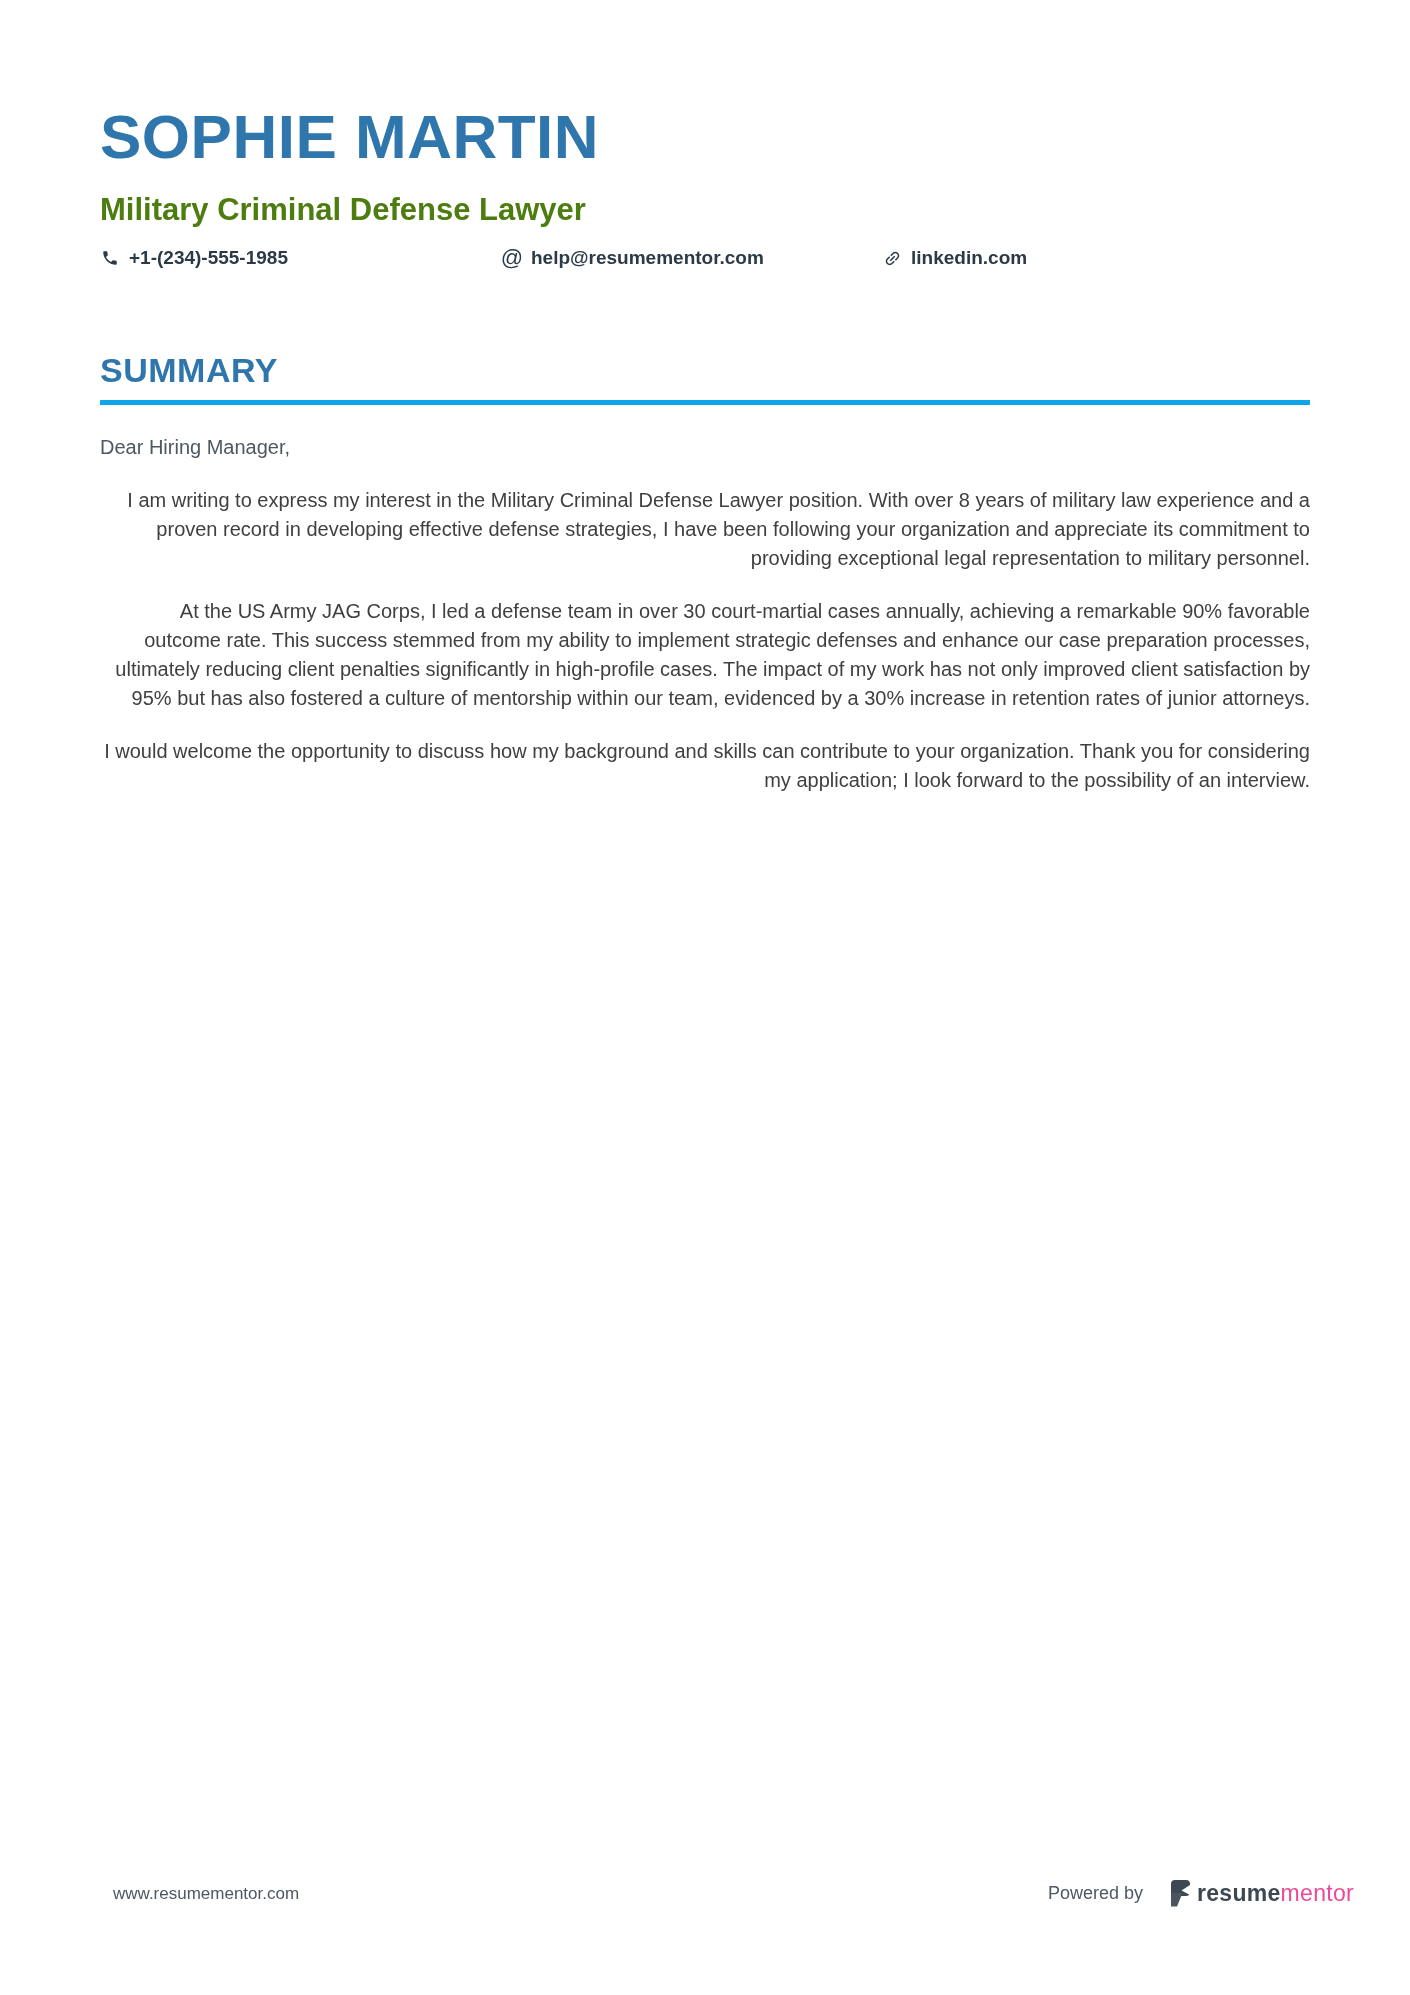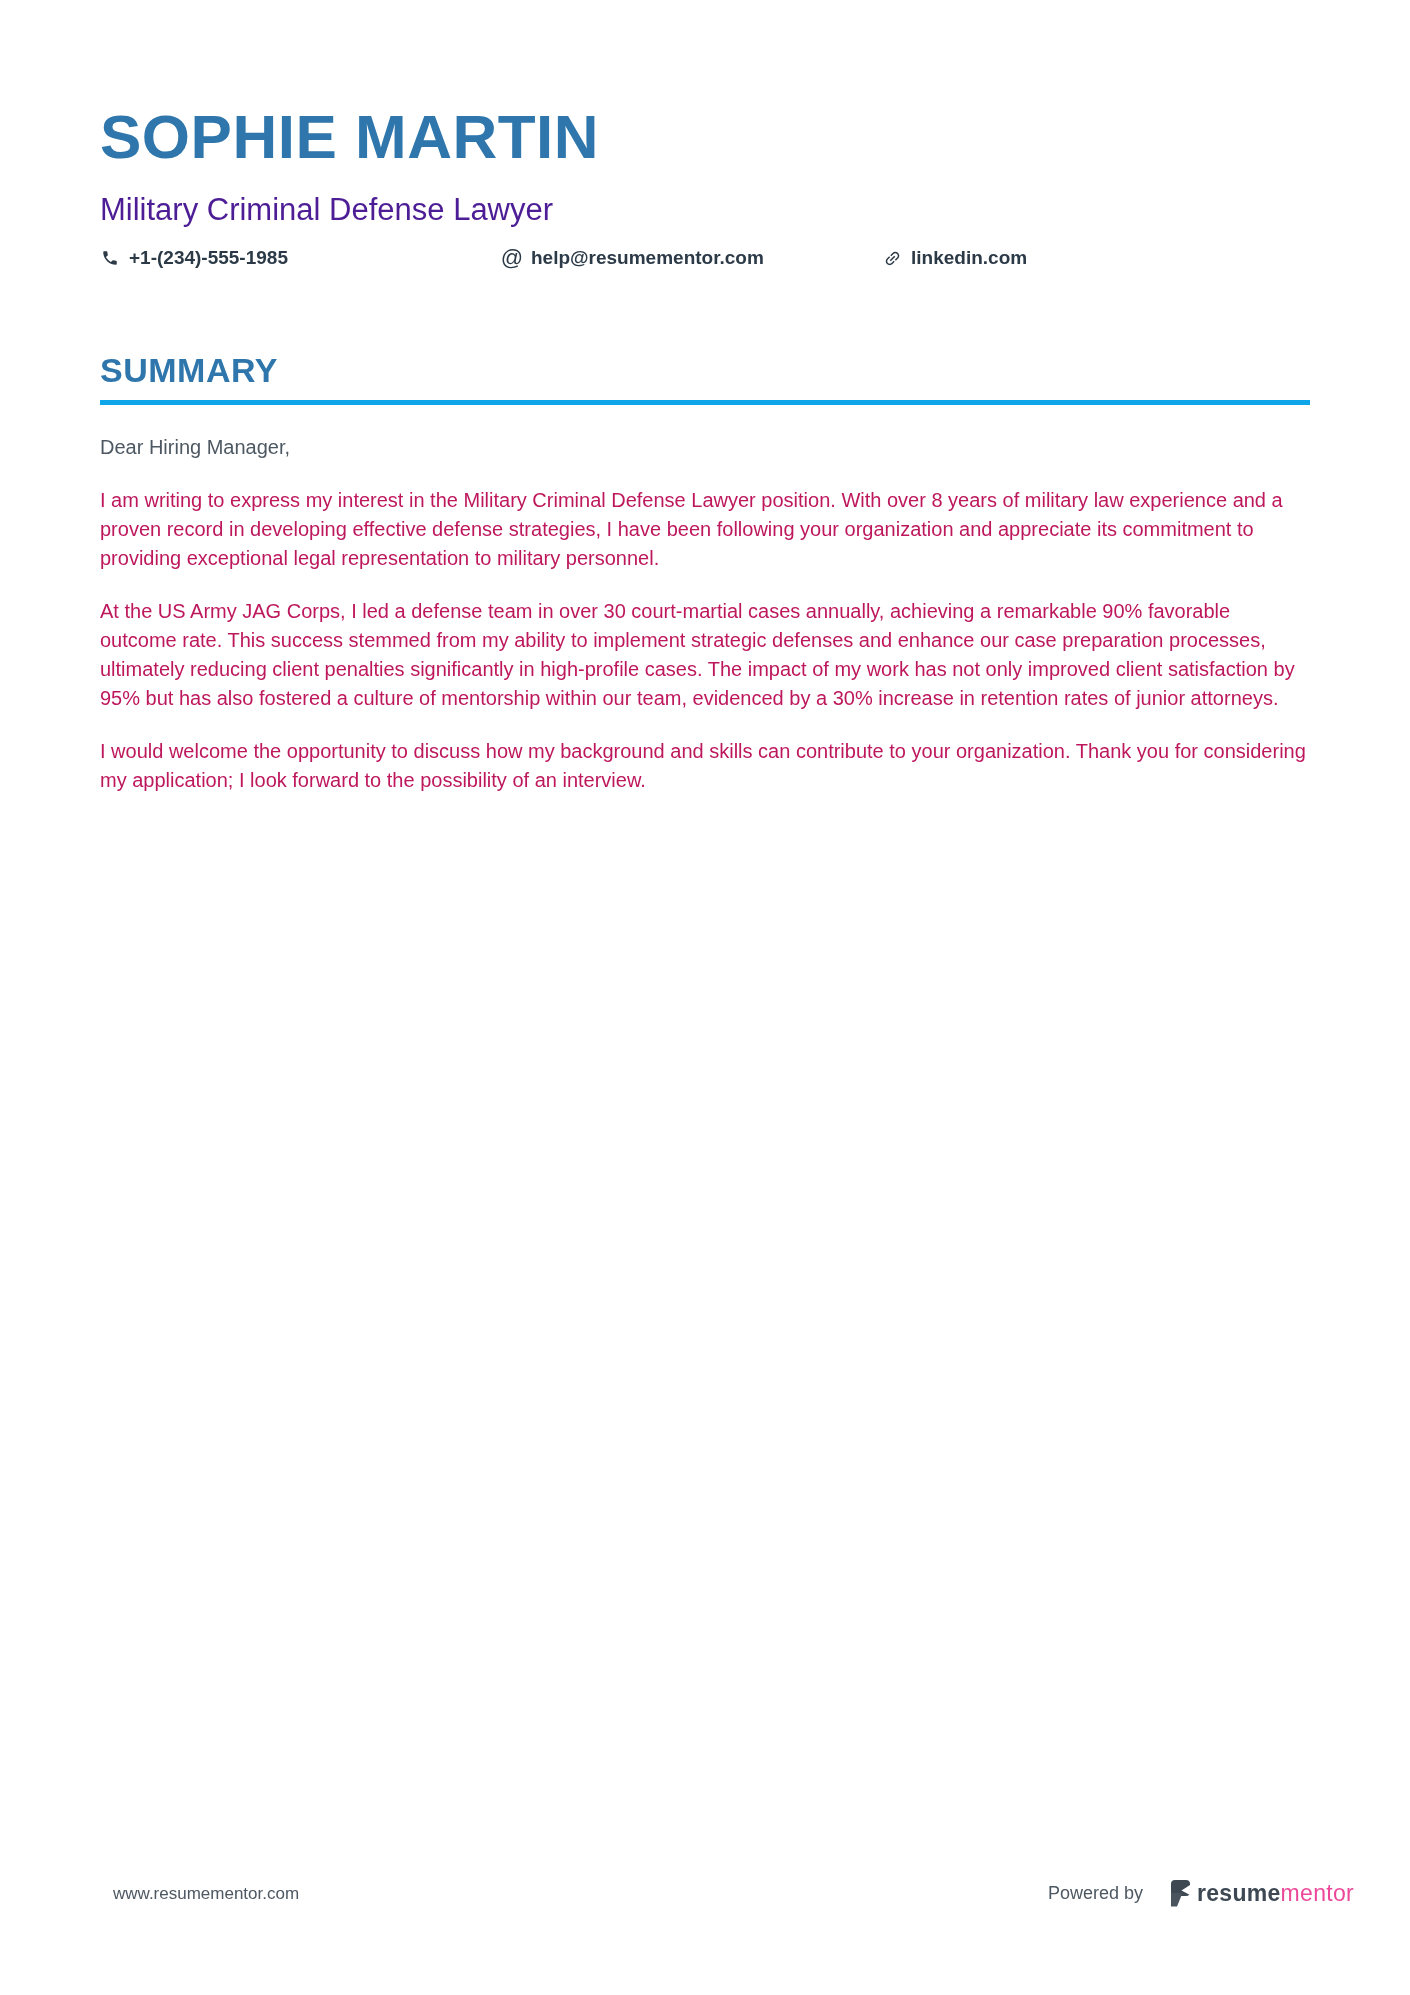--- a/index.html
+++ b/index.html
@@ -18,22 +18,22 @@
     font-size: 62px;
     line-height: 1.05;
     font-weight: bold;
     letter-spacing: 0.5px;
     color: #2e76ab;
   }
   h2.job-title {
     margin: 24px 0 0 0;
     font-size: 31px;
     line-height: 1.1;
-    font-weight: normal;
-    color: #4c1d95;
+    font-weight: bold;
+    color: #4d7c0f;
   }
 
   .contact { margin-top: 20px; display: flex; flex-direction: column; gap: 17px; }
   .contact-row { display: flex; align-items: center; }
   .contact-item {
     display: flex; align-items: center; gap: 9px;
     font-size: 19px; font-weight: bold; color: #2c3a47;
   }
   .contact-item.w1 { width: 402px; }
   .contact-item.w2 { width: 380px; }
@@ -46,21 +46,21 @@
   h3.summary-heading {
     margin: 0;
     font-size: 34px;
     font-weight: bold;
     color: #2e76ab;
     letter-spacing: 0.5px;
     padding-bottom: 10px;
     border-bottom: 5px solid #0ea5e9;
   }
   p.salutation { margin: 28px 0 0 0; font-size: 20px; line-height: 29px; color: #4d5862; }
-  p.body-par { margin: 24px 0 0 0; font-size: 20px; line-height: 29px; color: #be185d; max-width: 1212px; }
+  p.body-par { margin: 24px 0 0 0; font-size: 20px; line-height: 29px; color: #404040; max-width: 1212px; text-align: right; }
 
   .footer {
     position: absolute;
     top: 1880px;
     left: 113px;
     right: 56px;
     display: flex;
     align-items: center;
     justify-content: space-between;
     gap: 17px;

